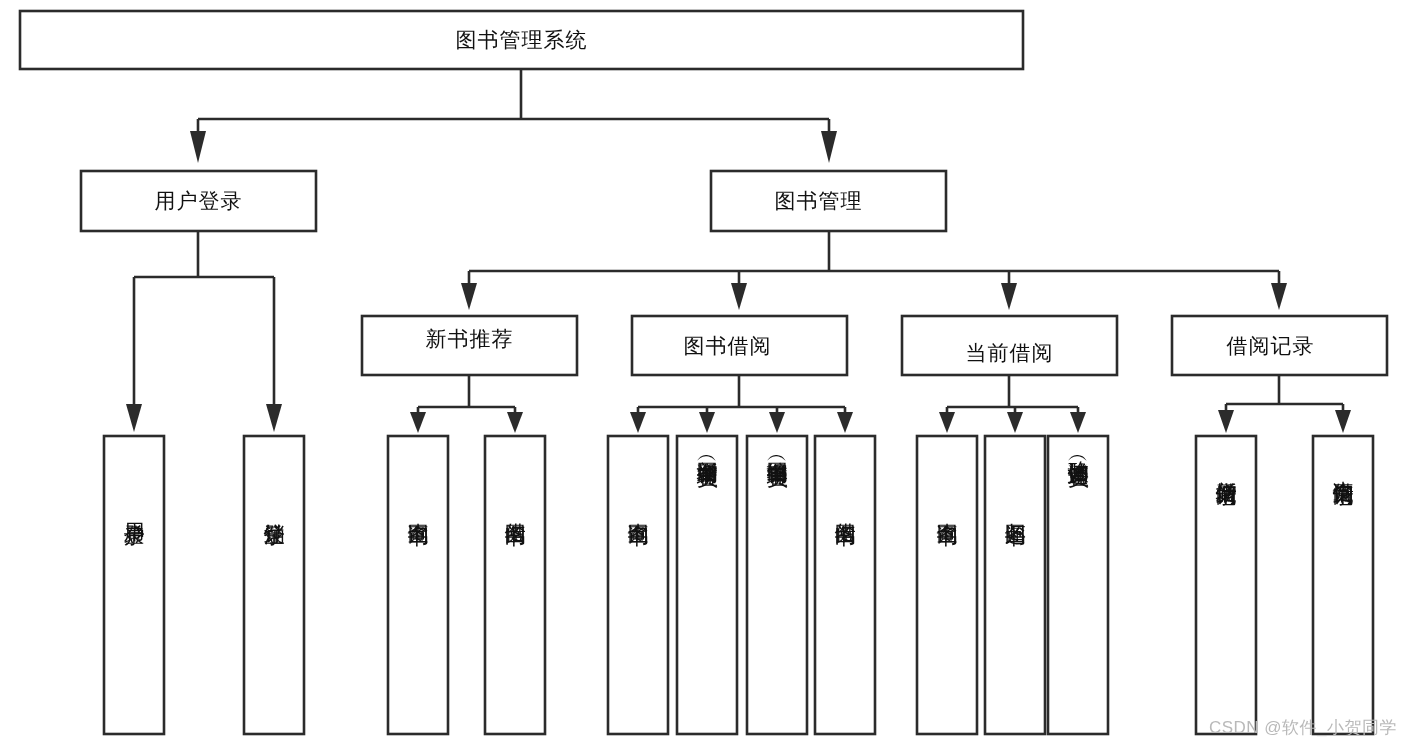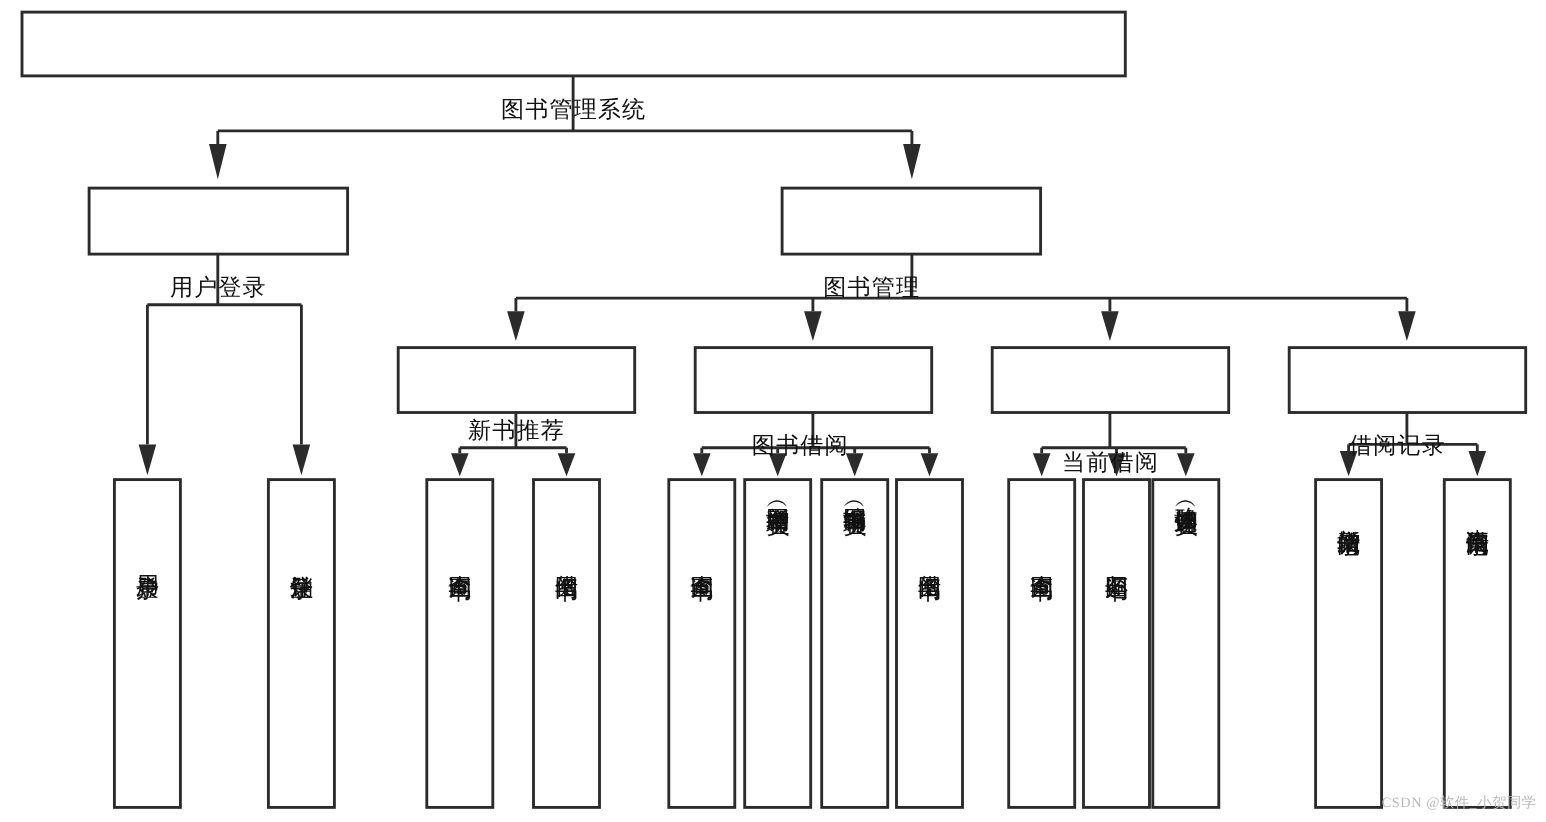--- a/index.html
+++ b/index.html
@@ -54,41 +54,40 @@
     font-family: "DejaVu Sans", "Liberation Sans", sans-serif;
     font-size: 21px;
     line-height: 1.06;
     color: #111111;
     letter-spacing: 1px;
     white-space: nowrap;
   }
   .h-label-wrap {
     position: absolute;
     display: flex;
-    align-items: flex-end;
+    align-items: center;
     justify-content: center;
     pointer-events: none;
-    margin-top: 44px;
   }
   .h-label {
     font-family: "DejaVu Sans", "Liberation Sans", sans-serif;
     font-size: 21px;
     color: #111111;
     letter-spacing: 1px;
     white-space: nowrap;
   }
   .title-label {
     font-size: 21px;
   }
   #watermark {
     position: absolute;
     right: 8px;
     bottom: 8px;
-    font-family: Liberation Serif, serif;
-    font-size: 13px;
+    font-family: Liberation Sans, sans-serif;
+    font-size: 17px;
     color: #b9b9b9;
     white-space: nowrap;
     letter-spacing: 0.5px;
   }
 </style>
 </head>
 <body>
 
 <div id="diagram-root">
 
@@ -194,21 +193,21 @@
   </svg>
 
   <div class="h-label-wrap" style="left:20px; top:11px; width:1003px; height:58px;">
     <span class="h-label title-label">图书管理系统</span>
   </div>
 
   <div class="h-label-wrap" style="left:81px; top:171px; width:235px; height:60px;">
     <span class="h-label">用户登录</span>
   </div>
 
-  <div class="h-label-wrap" style="left:685px; top:171px; width:215px; height:60px;">
+  <div class="h-label-wrap" style="left:711px; top:171px; width:215px; height:60px;">
     <span class="h-label">图书管理</span>
   </div>
 
   <div class="h-label-wrap" style="left:362px; top:316px; width:215px; height:45px;">
     <span class="h-label">新书推荐</span>
   </div>
 
   <div class="h-label-wrap" style="left:632px; top:316px; width:191px; height:59px;">
     <span class="h-label">图书借阅</span>
   </div>

